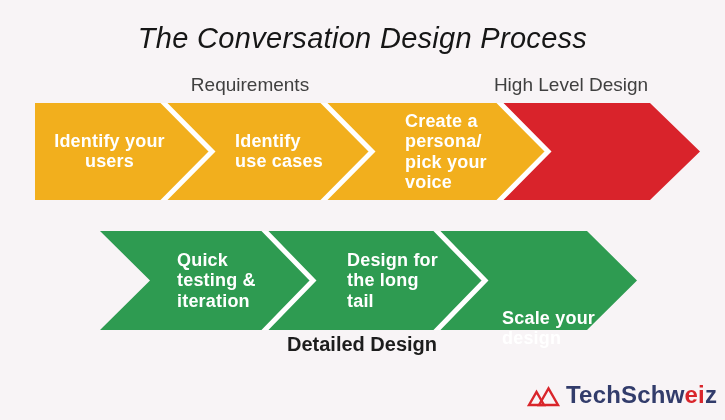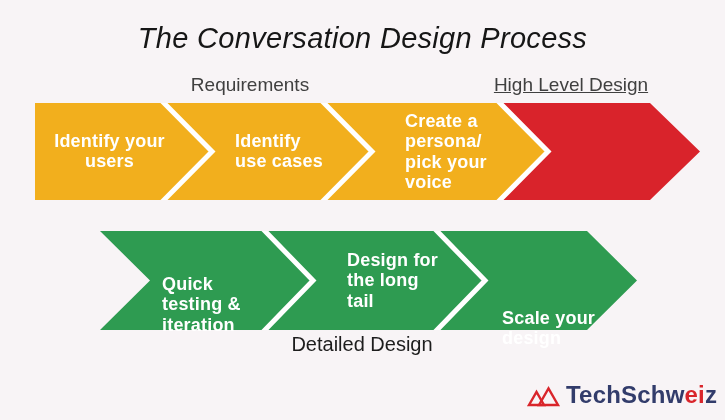--- a/index.html
+++ b/index.html
@@ -14,24 +14,24 @@
   .title{
     position:absolute;left:0;top:22px;width:725px;
     text-align:center;font-size:29px;font-weight:500;
     color:#161616;letter-spacing:.3px;font-style:italic;
   }
   .phase-label{
     position:absolute;top:74px;width:220px;
     text-align:center;font-size:19px;font-weight:500;color:#404040;
   }
   .phase-requirements{left:140px;}
-  .phase-hld{left:461px;text-decoration:underline;}
+  .phase-hld{left:461px;}
   .phase-detailed{
     position:absolute;top:333px;left:252px;width:220px;
-    text-align:center;font-size:20px;font-weight:400;color:#1d1d1d;
+    text-align:center;font-size:20px;font-weight:700;color:#1d1d1d;
   }
 
   .row{position:absolute;}
   .row1{left:35px;top:103px;width:665px;height:97px;}
   .row2{left:100px;top:231px;width:537px;height:99px;}
   .row svg{position:absolute;left:0;top:0;display:block;}
 
   .step-label{
     position:absolute;top:50%;transform:translateY(-50%);
     color:#ffffff;font-weight:700;font-size:18px;line-height:1.14;
@@ -75,21 +75,21 @@
   </div>
 
   <div class="row row2">
     <svg width="537" height="99" viewBox="0 0 537 99">
       <polygon points="0,0 163,0 213,49.5 163,99 0,99 50,49.5" fill="#2e9b51"></polygon>
       <polygon points="163,0 335,0 385,49.5 335,99 163,99 213,49.5" fill="#2e9b51"></polygon>
       <polygon points="335,0 487,0 537,49.5 487,99 335,99 385,49.5" fill="#2e9b51"></polygon>
       <polyline points="163,-2 213,49.5 163,101" fill="none" stroke="#ffffff" stroke-width="5"></polyline>
       <polyline points="335,-2 385,49.5 335,101" fill="none" stroke="#ffffff" stroke-width="5"></polyline>
     </svg>
-    <div class="step-label" style="left:62px;margin-top:24px;">Quick
+    <div class="step-label" style="left:77px;">Quick
 testing &amp;
 iteration</div>
     <div class="step-label" style="left:247px;">Design for
 the long
 tail</div>
     <div class="step-label" style="left:402px;margin-top:48px;">Scale your
 design</div>
   </div>
 
   <div class="phase-detailed">Detailed Design</div>

